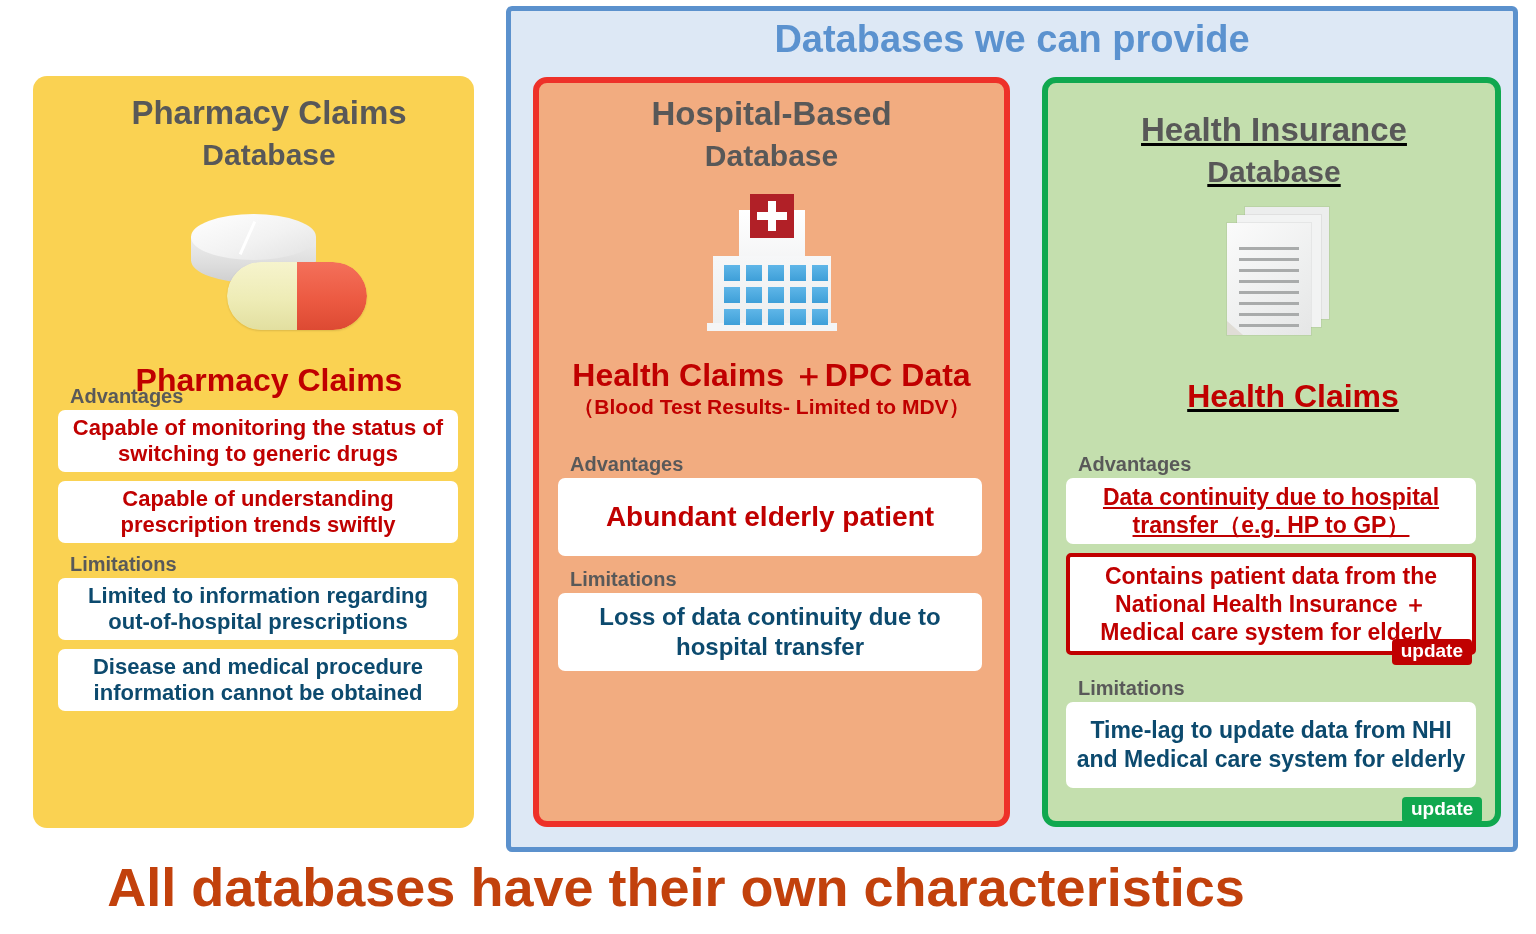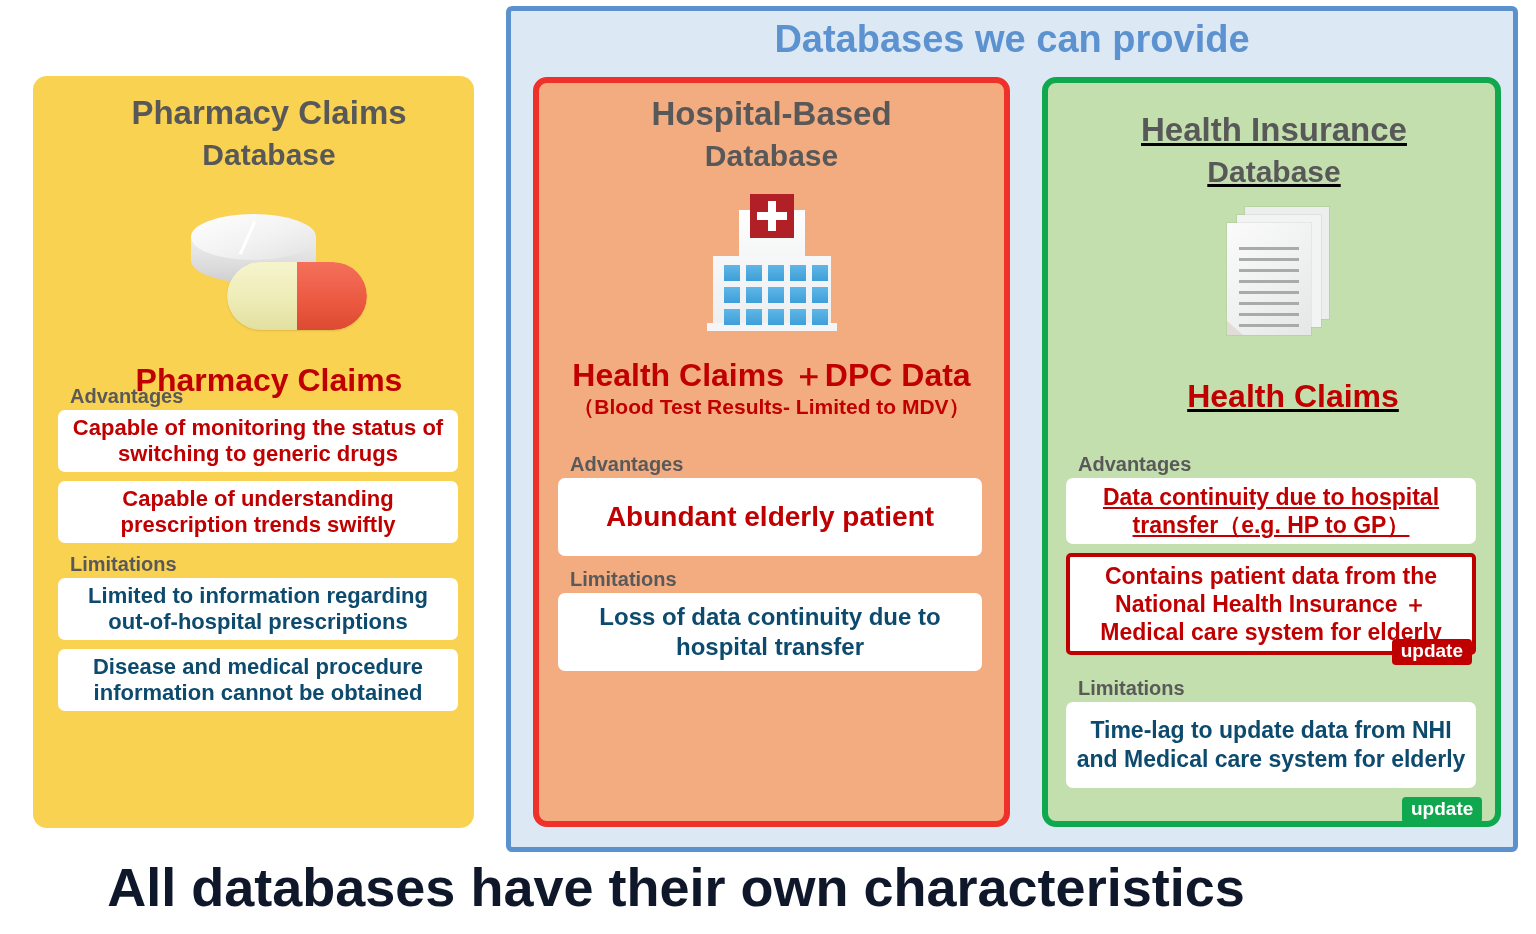--- a/index.html
+++ b/index.html
@@ -85,21 +85,21 @@
     padding:1px 9px 3px 9px;
     border-radius:4px;
   }
   .badge-red{background:#c00000;}
   .badge-green{background:#10a84f;}
 
   
   .headline{
     position:absolute;left:0;top:856px;width:1352px;
     text-align:center;
-    font-size:54px;font-weight:bold;color:#0f172a;
+    font-size:54px;font-weight:bold;color:#c2410c;
   }
 
   
   .y-content{position:absolute;left:33px;top:76px;width:472px;}
   .y-items{position:absolute;left:58px;top:385px;width:400px;}
 
   
   .o-items{position:absolute;left:558px;top:453px;width:424px;}
 
   

